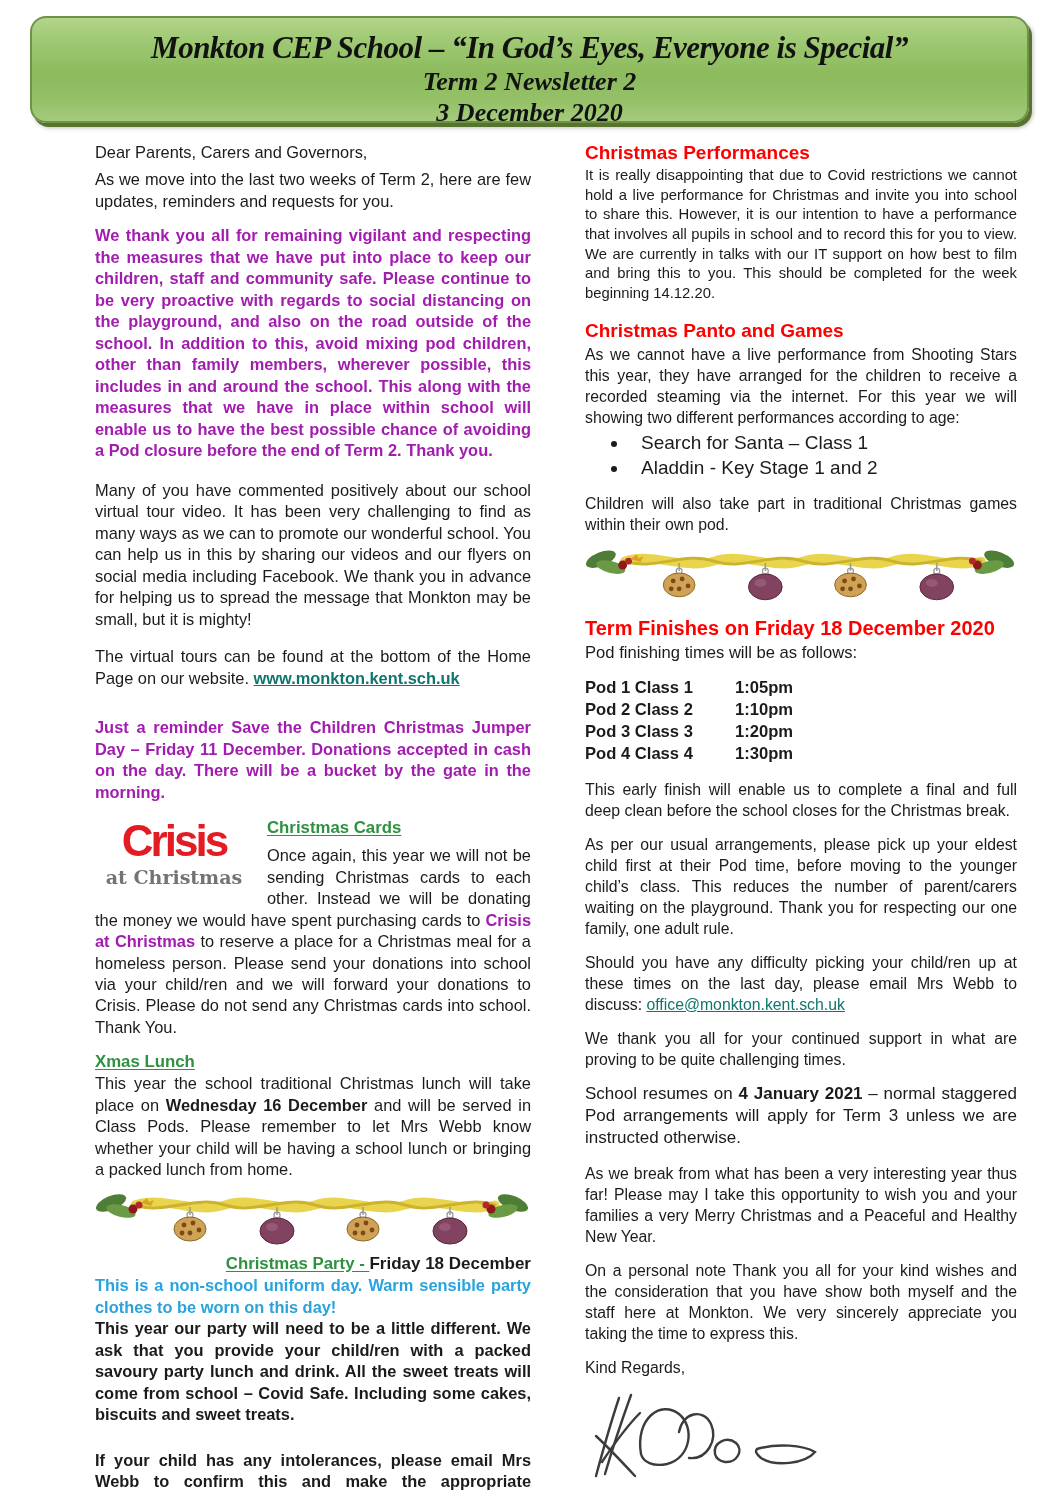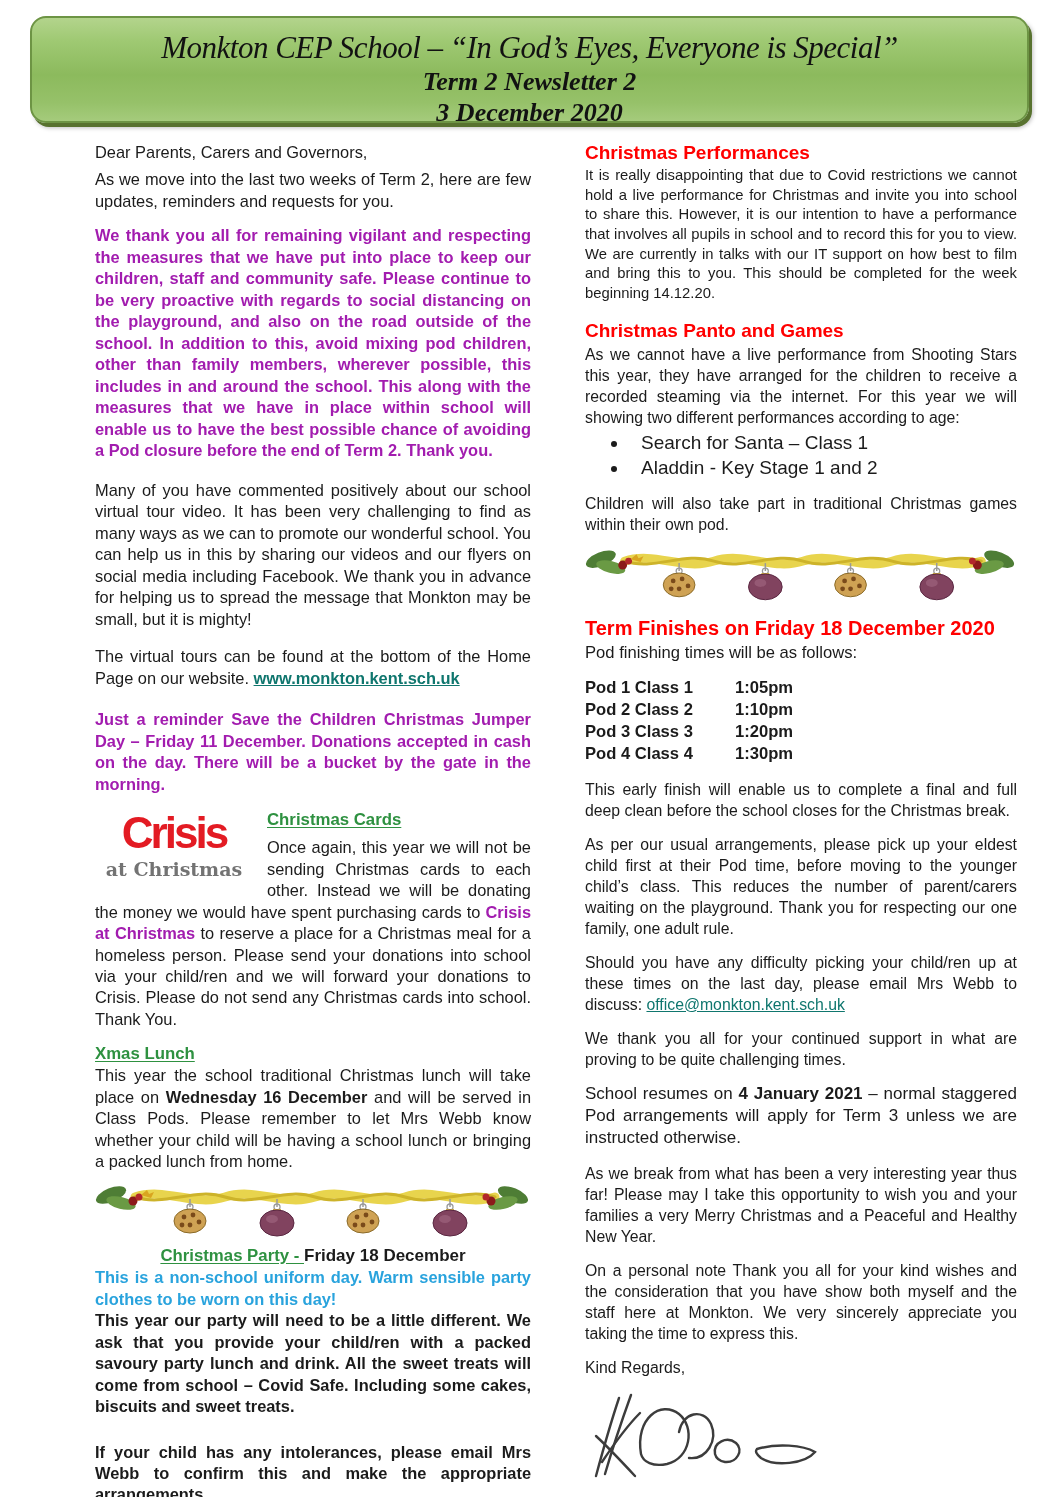--- a/index.html
+++ b/index.html
@@ -18,21 +18,21 @@
     position:absolute; left:30px; top:16px; width:999px; height:107px;
     border-radius:16px;
     background:linear-gradient(180deg,#b3d48c 0%,#9fc973 22%,#8cba5d 55%,#96c169 82%,#a5cb7c 100%);
     border:2px solid #6d9444;
     box-shadow:3px 4px 0 #58722f, 4px 5px 4px rgba(0,0,0,0.25);
     text-align:center;
     padding-top:12px;
   }
   .banner .t1 {
     font-family:"Liberation Serif", serif;
-    font-weight:normal; font-style:italic;
+    font-weight:bold; font-style:italic;
     font-size:31px; color:#121212; letter-spacing:-0.5px;
   }
   .banner .t2, .banner .t3 {
     font-family:"Liberation Serif", serif;
     font-weight:bold; font-style:italic;
     font-size:26px; color:#121212; line-height:1.2;
   }
 
   
   .col { position:absolute; top:142px; }
@@ -145,39 +145,39 @@
     <div class="t2">Term 2 Newsletter 2</div>
     <div class="t3">3 December 2020</div>
   </div>
 
   <div class="col col-left fs-left">
     <p class="mb-sm">Dear Parents, Carers and Governors,</p>
     <p class="mb">As we move into the last two weeks of Term 2, here are few updates, reminders and requests for you.</p>
     <p class="mb red-bold">We thank you all for remaining vigilant and respecting the measures that we have put into place to keep our children, staff and community safe.  Please continue to be very proactive with regards to social distancing on the playground, and also on the road outside of the school.  In addition to this, avoid mixing pod children, other than family members, wherever possible, this includes in and around the school.  This along with the measures that we have in place within school will enable us to have the best possible chance of avoiding a Pod closure before the end of Term 2.  Thank you.</p>
     <p class="mb" style="margin-top:18px">Many of you have commented positively about our school virtual tour video.  It has been very challenging to find as many ways as we can to promote our wonderful school. You can help us in this by sharing our videos and our flyers on social media including Facebook.   We thank you in advance for helping us to spread the message that Monkton may be small, but it is mighty!</p>
     <p class="mb" style="margin-top:16px"><span>The virtual tours can be found at the bottom of the Home Page on our website.  </span><a href="#" class="link link-bold">www.monkton.kent.sch.uk</a></p>
-    <p class="mb red-bold" style="margin-top:20px">Just a reminder Save the Children Christmas Jumper Day – Friday 11 December.  Donations accepted in cash on the day.  There will be a bucket by the gate in the morning.</p>
+    <p class="mb red-bold" style="margin-top:28px">Just a reminder Save the Children Christmas Jumper Day – Friday 11 December.  Donations accepted in cash on the day.  There will be a bucket by the gate in the morning.</p>
 
     <div style="margin-top:14px">
       <div class="crisis-box">
         <div class="crisis-word">Crisis</div>
         <div class="crisis-sub">at Christmas</div>
       </div>
       <p class="mb-sm green-head" style="text-align:left">Christmas Cards</p>
       <p class="mb"><span>Once again, this year we will not be sending Christmas cards to each other. Instead we will be donating the money we would have spent purchasing cards to </span><span class="red-bold">Crisis at Christmas</span><span> to reserve a place for a Christmas meal for a homeless person.  Please send your donations into school via your child/ren and we will forward your donations to Crisis.  Please do not send any Christmas cards into school.    Thank You.</span></p>
     </div>
 
     <p class="green-head" style="clear:both; margin-top:6px; text-align:left">Xmas Lunch</p>
     <p class="mb-sm"><span>This year the school traditional Christmas lunch will take place on </span><span class="black-bold">Wednesday 16 December</span><span> and will be served in Class Pods.  Please remember to let Mrs Webb know whether your child will be having a school lunch or bringing a packed lunch from home.</span></p>
 
     <svg class="garland" width="436" height="58" viewBox="0 0 436 58">
         <use href="#garland-g"></use>
       </svg>
 
-    <p style="text-align:center"><span class="green-head">Christmas Party - </span><span class="black-bold" style="font-size:17px">Friday 18 December</span></p>
+    <p style="text-align:right"><span class="green-head">Christmas Party - </span><span class="black-bold" style="font-size:17px">Friday 18 December</span></p>
     <p class="blue-note">This is a non-school uniform day. Warm sensible party clothes to be worn on this day!</p>
     <p class="black-bold mb">This year our party will need to be a little different.  We ask that you provide your child/ren with a packed savoury party lunch and drink.  All the sweet treats will come from school – Covid Safe.   Including some cakes, biscuits and sweet treats.</p>
     <p class="black-bold mb" style="margin-top:24px">If your child has any intolerances, please email Mrs Webb to confirm this and make the appropriate arrangements.</p>
 
   </div>
 
   <div class="col col-right">
     <p class="red-head">Christmas Performances</p>
     <p class="fs-right-sm mb">It is really disappointing that due to Covid restrictions we cannot hold a live performance for Christmas and invite you into school to share this. However, it is our intention to have a performance that involves all pupils in school and to record this for you to view.  We are currently in talks with our IT support on how best to film and bring this to you. This should be completed for the week beginning 14.12.20.</p>
 

